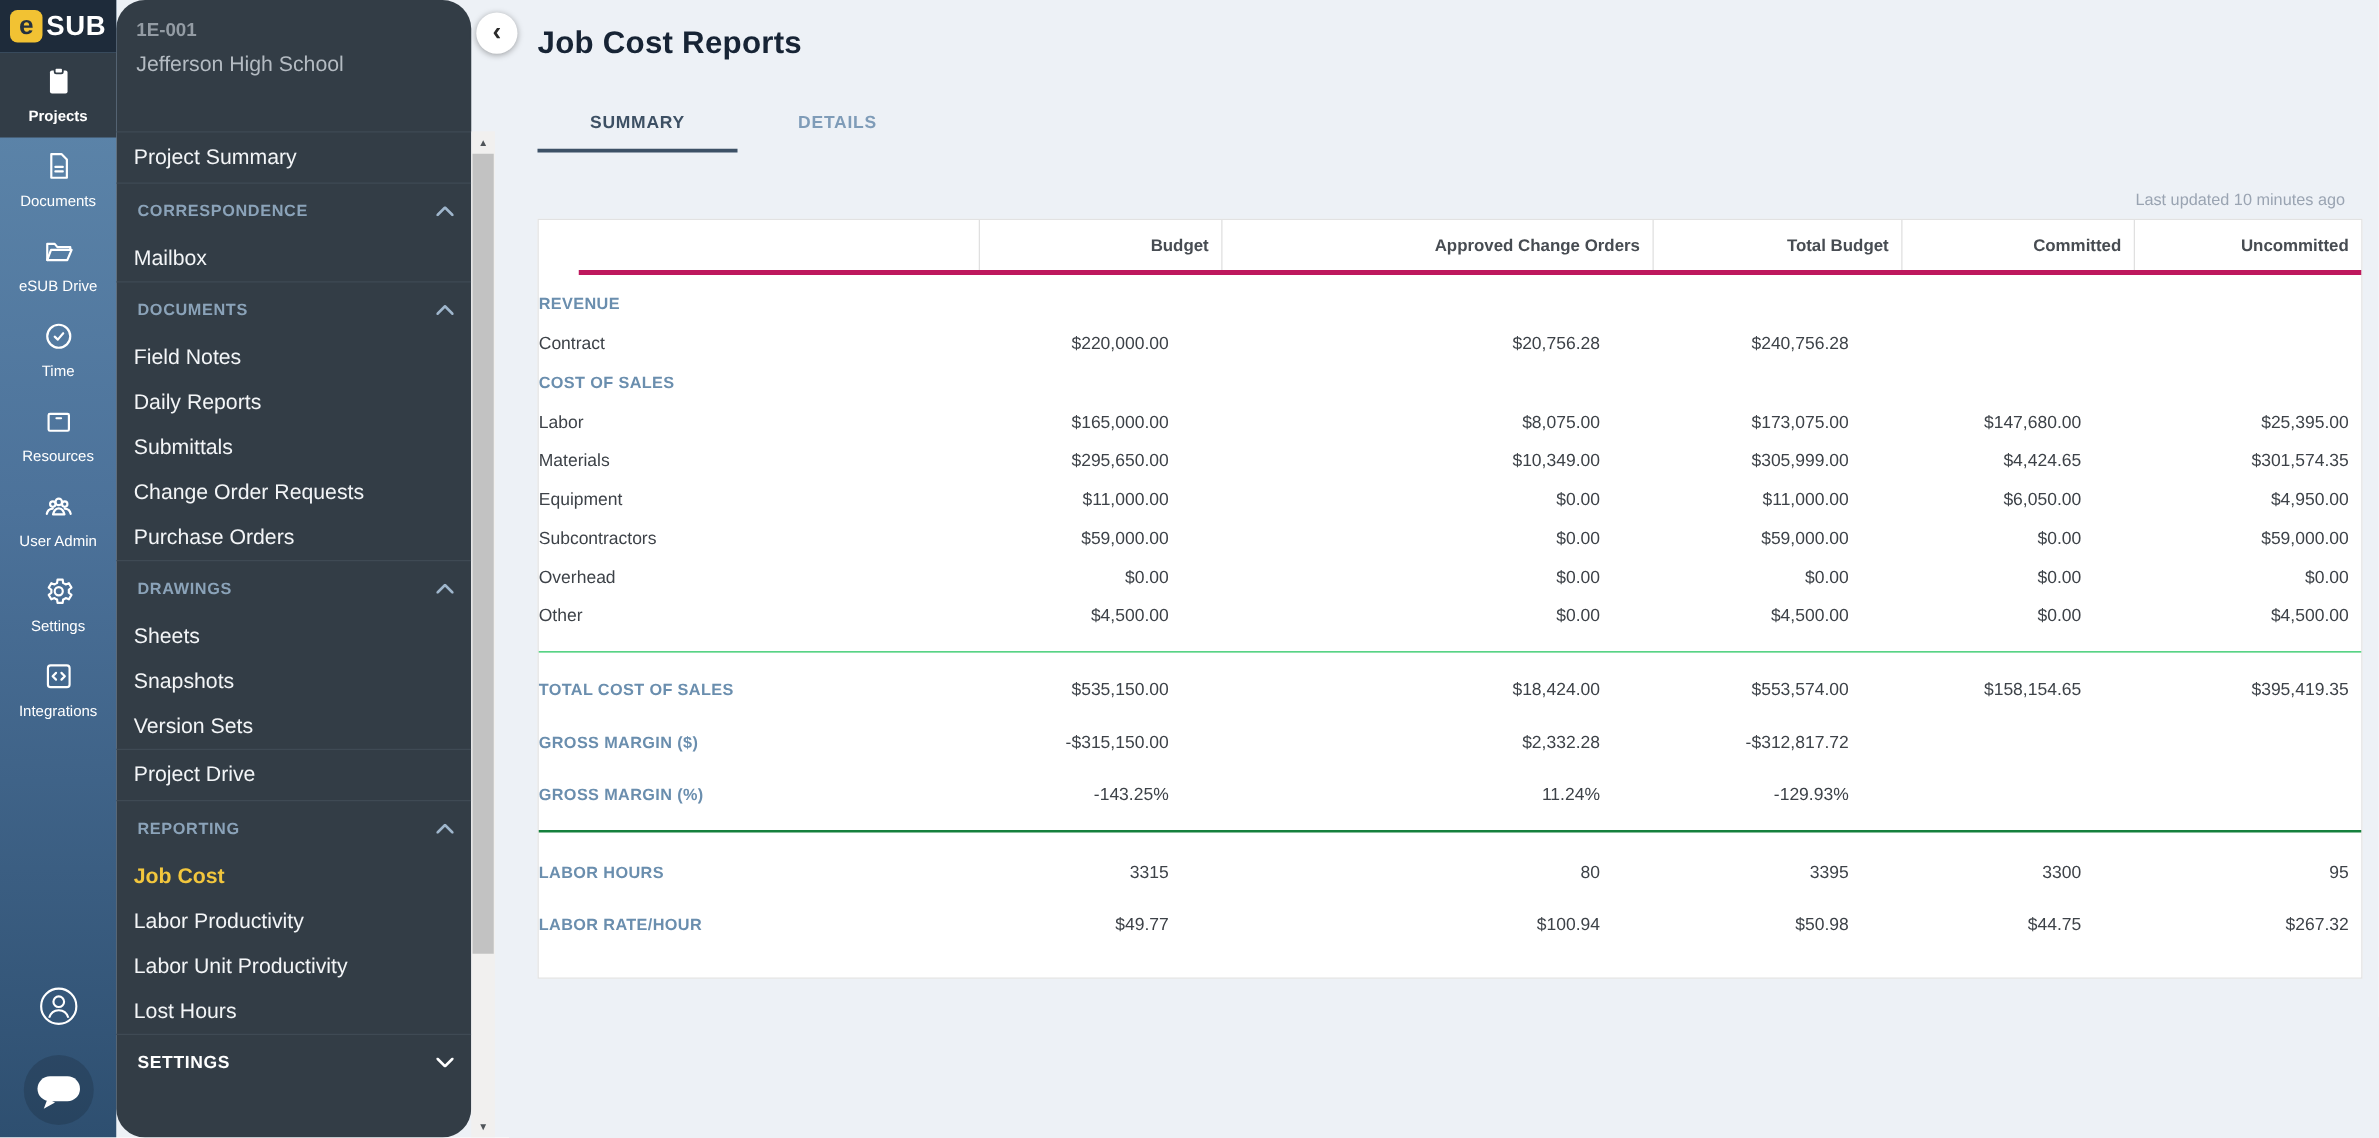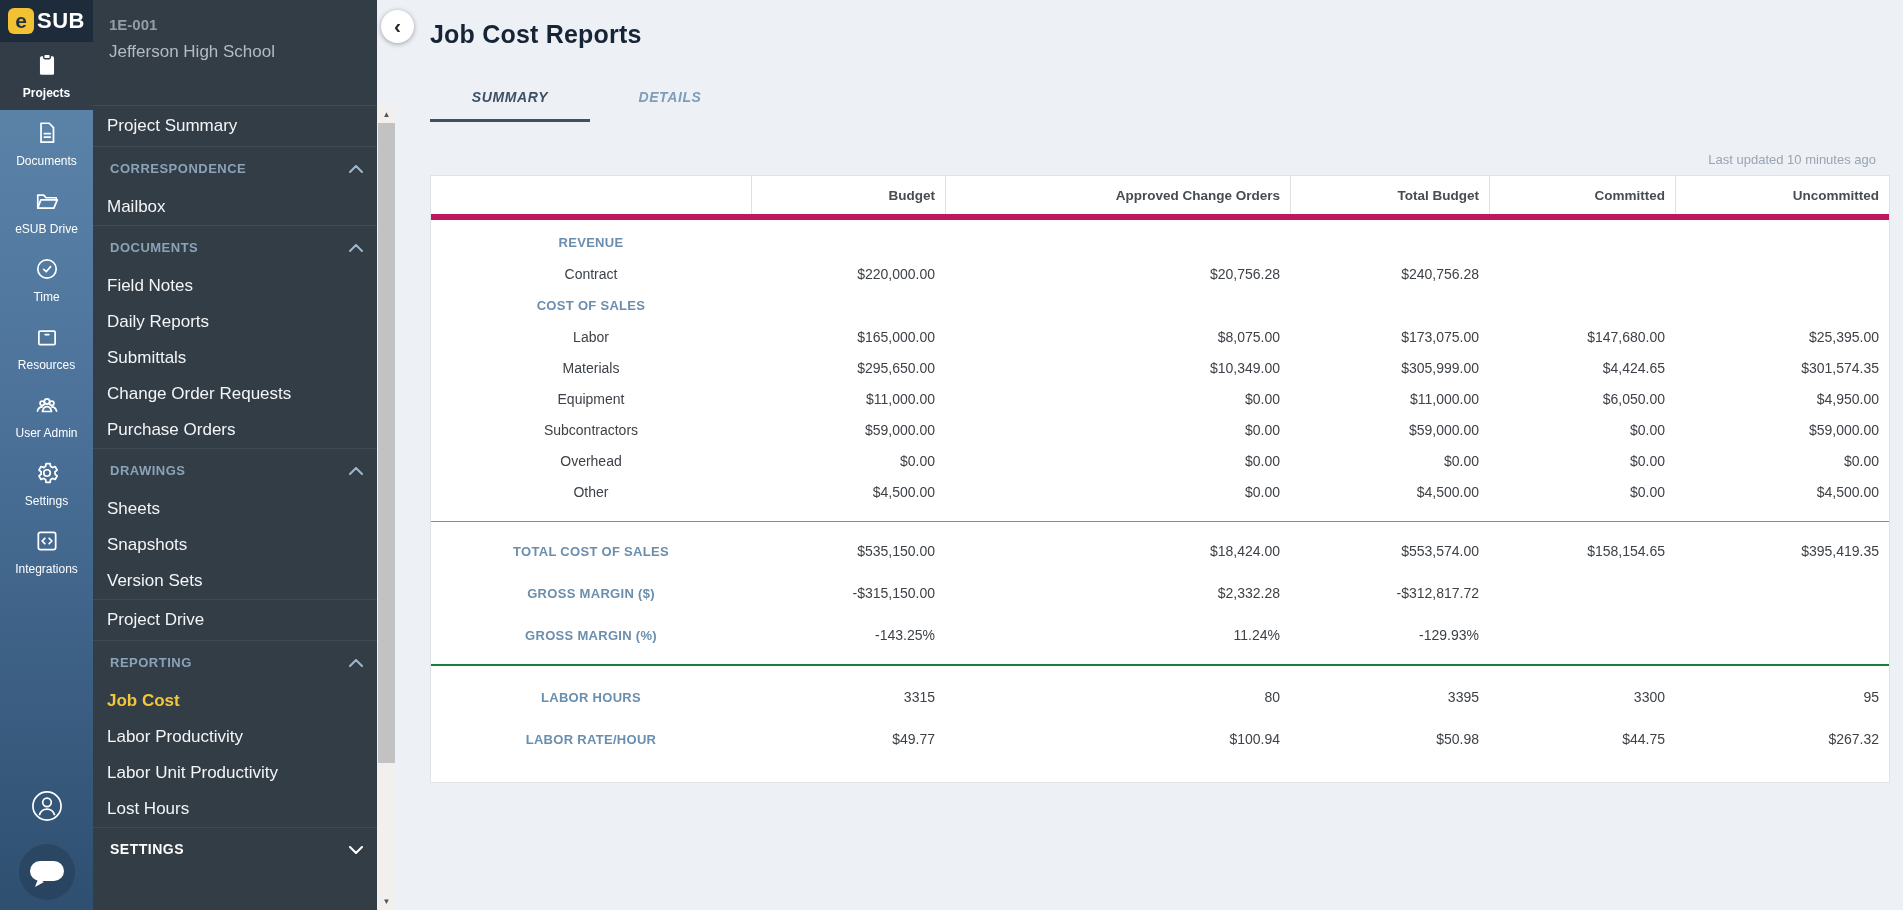--- a/index.html
+++ b/index.html
@@ -19,21 +19,21 @@
   .rail-item.active .rail-label { font-weight:bold; }
   .rail-label { font-size:12px; }
   .rail-icon svg { display:block; }
   .rail-bottom { position:absolute; bottom:10px; left:0; width:93px; display:flex; flex-direction:column;
                  align-items:center; gap:18px; }
   .profile-btn { cursor:pointer; }
   .chat-btn { width:56px; height:56px; border-radius:50%; background:rgba(25,40,55,.28);
               display:flex; align-items:center; justify-content:center; cursor:pointer; }
 
   
-  .sidenav { position:absolute; left:93px; top:0; width:284px; height:910px; background:#333d46; z-index:2; }
+  .sidenav { position:absolute; left:93px; top:0; width:284px; height:910px; background:#333d46; z-index:2;border-radius:23px; }
   .project-header { height:105px; padding:16px 16px 0 16px; }
   .proj-code { color:#949ca4; font-size:15px; font-weight:bold; }
   .proj-name { color:#b4bbc2; font-size:17px; font-weight:normal; margin-top:9px; }
   .side-row { display:flex; align-items:center; height:36px; padding:0 14px; color:#f3f5f7; font-size:17px; cursor:pointer; }
   .side-row.tall { height:40px; }
   .side-row.header { height:42px; color:#8ba3b9; font-size:13px; font-weight:bold; letter-spacing:.5px;
                      padding-left:17px; justify-content:space-between; }
   .side-row.header.white { color:#fff; font-size:14px; }
   .side-row.active { color:#f2c63d; font-weight:bold; }
   .side-divider { height:1px; background:#3f4a54; }
@@ -49,38 +49,38 @@
   
   .collapse-btn { position:absolute; left:381px; top:10px; width:33px; height:33px; border-radius:50%;
                   background:#fff; border:none; box-shadow:0 1px 5px rgba(0,0,0,.35); z-index:10; cursor:pointer;
                   font-size:21px; font-weight:bold; color:#2b2b2b; line-height:29px; text-align:center; padding-bottom:3px; }
 
   
   .main { position:absolute; left:396px; top:4px; width:1507px; height:910px; }
   .page-title { margin:16px 0 0 34px; font-size:25px; color:#172435; letter-spacing:.2px; font-weight:bold; }
   .tabs { display:flex; margin:40px 0 0 34px; }
   .tab { width:160px; text-align:center; padding-bottom:14px; font-size:14px; font-weight:bold; letter-spacing:.6px;
-         color:#7f9cb8; cursor:pointer;font-style:italic; }
+         color:#7f9cb8; cursor:pointer; }
   .tab.active { color:#3d5064; border-bottom:3px solid #3d5166; }
   .updated { width:1460px; margin:30px 0 8px 34px; text-align:right; color:#9aa4b2; font-size:13px; padding-right:14px; }
 
   .card { width:1460px; margin-left:34px; background:#fff; border:1px solid #e2e2e2; }
   .thead { display:grid; grid-template-columns:320px 194px 345px 199px 186px auto; height:44px;
-           border-bottom:6px solid #be185d; }
+           border-bottom:4px solid #be185d;margin-left:32px; }
   .th { display:flex; align-items:center; justify-content:flex-end; padding-right:10px; font-size:13.5px;
         font-weight:bold; color:#474c52; border-left:1px solid #e0e0e0; }
   .th:first-child { border-left:none; }
   .tsection.costs { padding:6px 0 14px; }
   .tsection.totals { border-top:1px solid #22c55e; padding:8px 0; }
   .tsection.labor { border-top:2px solid #15803d; padding:10px 0 22px; }
   .trow { display:grid; grid-template-columns:320px 194px 345px 199px 186px auto; align-items:center; }
   .trow.section { height:32px; }
   .trow.normal { height:31px; }
   .trow.total { height:42px; }
-  .tlabel { font-size:14px; color:#3d4248;text-align:center; }
+  .tlabel { font-size:14px; color:#3d4248; }
   .tlabel.blue { color:#6a8eae; font-weight:bold; font-size:13px; letter-spacing:.3px; }
   .tcell { text-align:right; padding-right:10px; font-size:14px; color:#3d4248; }
 </style>
 </head>
 <body>
 
 <aside class="rail">
   <div class="logo">
     <span class="logo-e">e</span>
     <span class="logo-text">SUB</span>

